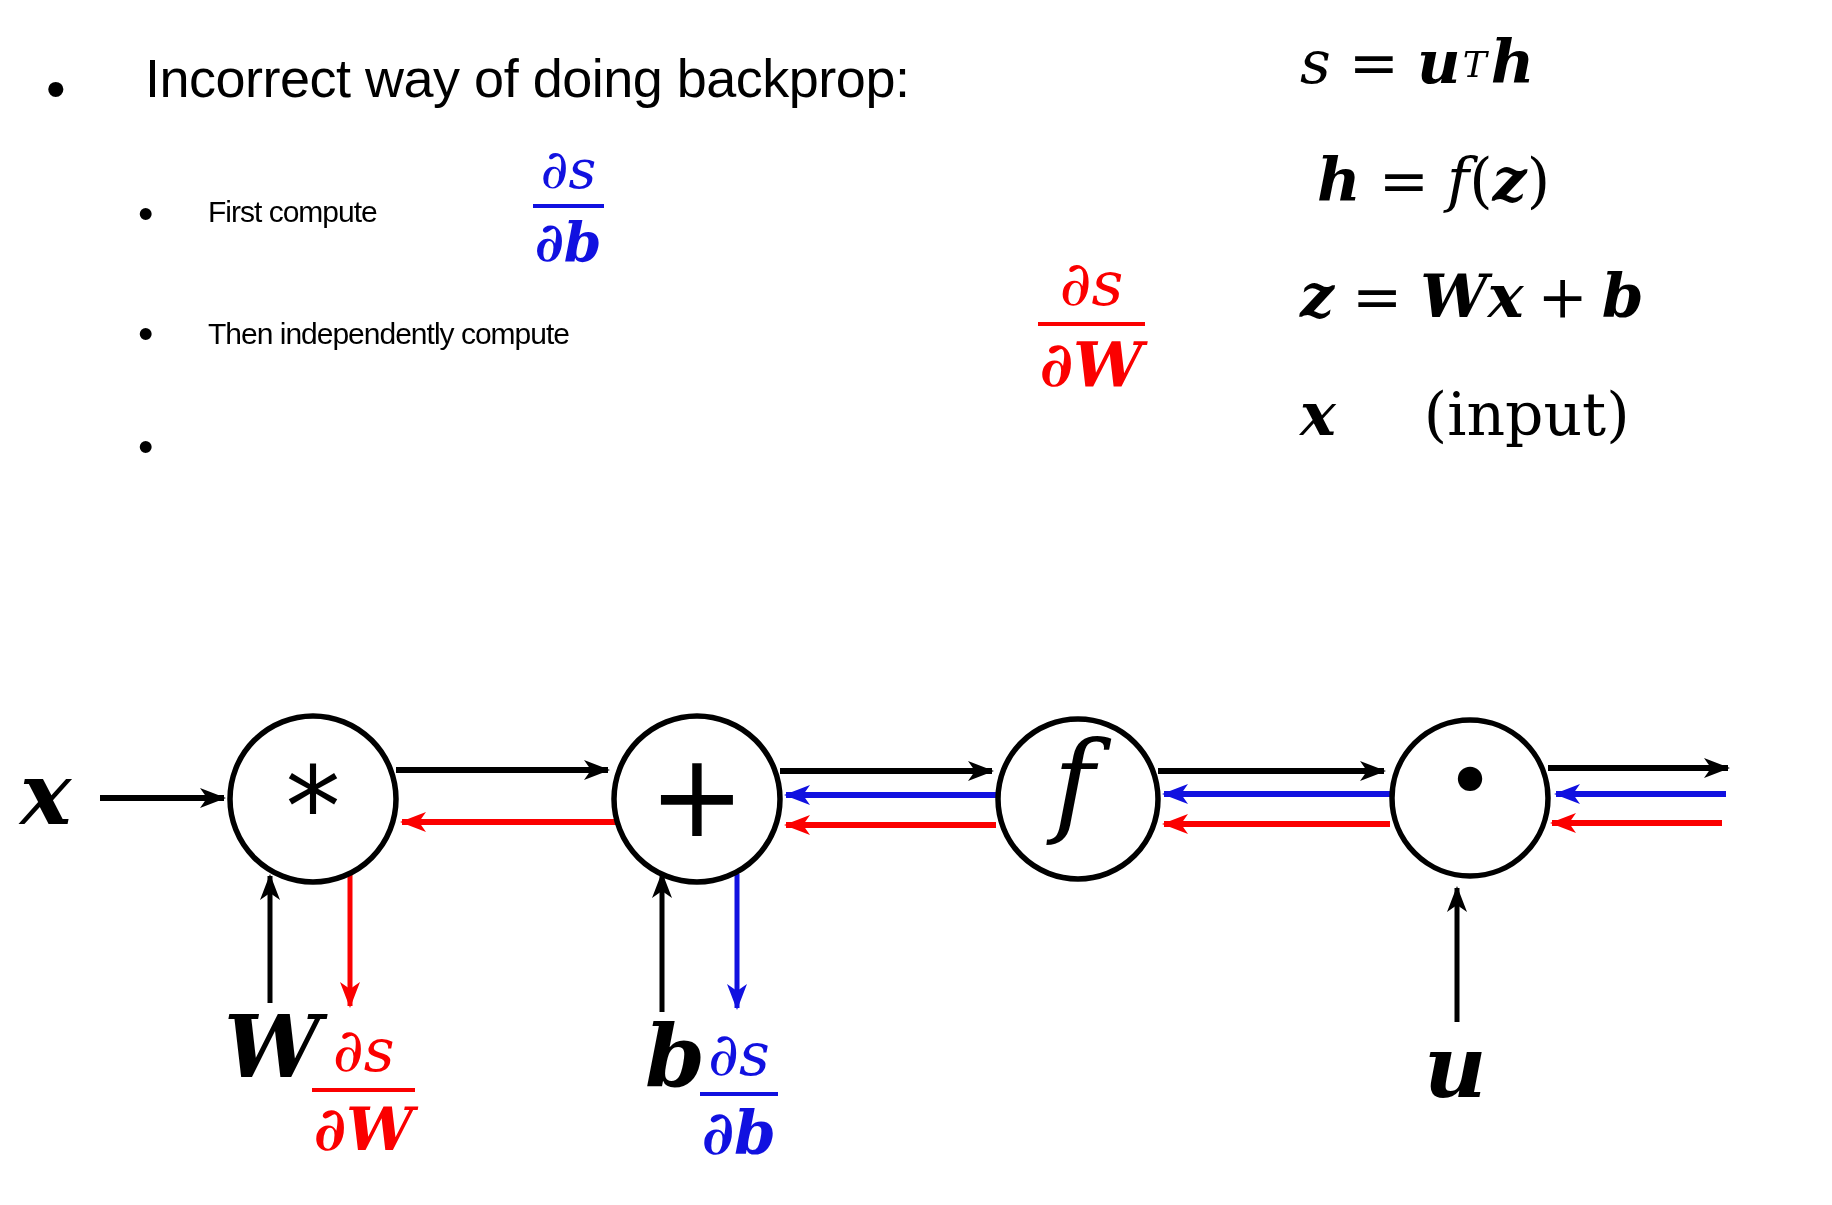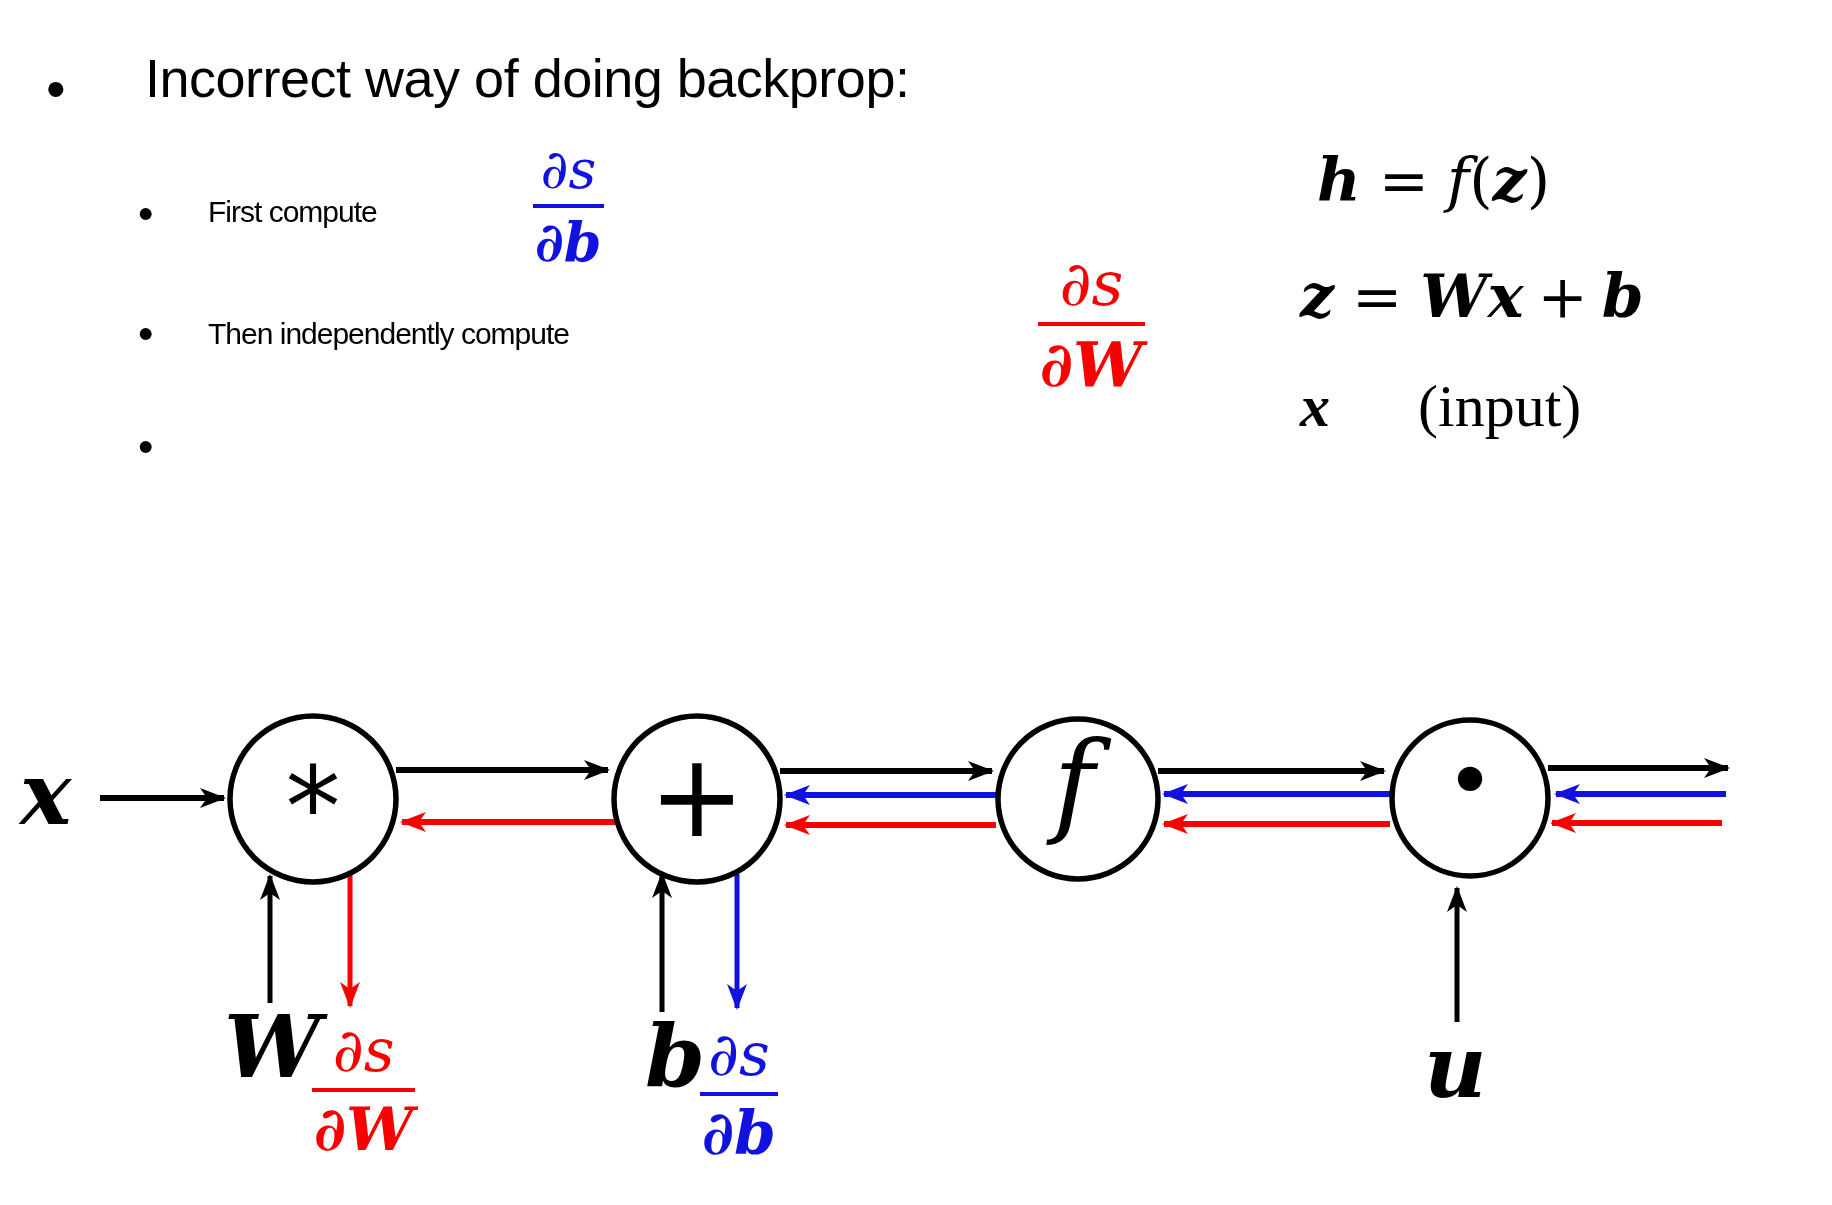--- a/index.html
+++ b/index.html
@@ -59,27 +59,30 @@
 
   <span class="marker" style="left:138px;top:312px;font-size:44px;">•</span>
   <span class="sub-text" style="left:208px;top:318px;">Then independently compute</span>
   <div class="frac red" style="left:1038px;top:252px;font-size:62px;">
     <span class="num">∂s</span>
     <span class="den">∂W</span>
   </div>
 
   <span class="marker" style="left:138px;top:425px;font-size:44px;">•</span>
 
+  <div class="eq" style="left:1300px;top:32px;">
+    <span class="it">s</span><span class="rel rm">=</span><span class="bi">u</span><sup>T</sup><span class="bi">h</span>
+  </div>
   <div class="eq" style="left:1300px;top:150px;margin-left:17px;">
     <span class="bi">h</span><span class="rel rm">=</span><span class="it">f</span><span class="rm">(</span><span class="bi">z</span><span class="rm">)</span>
   </div>
   <div class="eq" style="left:1300px;top:266px;">
     <span class="bi">z</span><span class="rel rm">=</span><span class="bi">W</span><span class="bi">x</span><span class="plus rm">+</span><span class="bi">b</span>
   </div>
-  <div class="eq" style="left:1300px;top:376px;font-family:Liberation Serif, serif;">
+  <div class="eq" style="left:1300px;top:384px;">
     <span class="bi">x</span><span class="note rm">(input)</span>
   </div>
 
   <svg width="1832" height="1205" viewBox="0 0 1832 1205">
     <defs>
       <marker id="mk-black" viewBox="0 0 26 22" markerUnits="userSpaceOnUse" markerWidth="26" markerHeight="22" refX="24" refY="11" orient="auto">
         <path d="M0,1 L26,11 L0,21 L7,11 Z" style="fill:var(--black);"></path>
       </marker>
       <marker id="mk-red" viewBox="0 0 26 22" markerUnits="userSpaceOnUse" markerWidth="26" markerHeight="22" refX="24" refY="11" orient="auto">
         <path d="M0,1 L26,11 L0,21 L7,11 Z" style="fill:var(--red);"></path>

